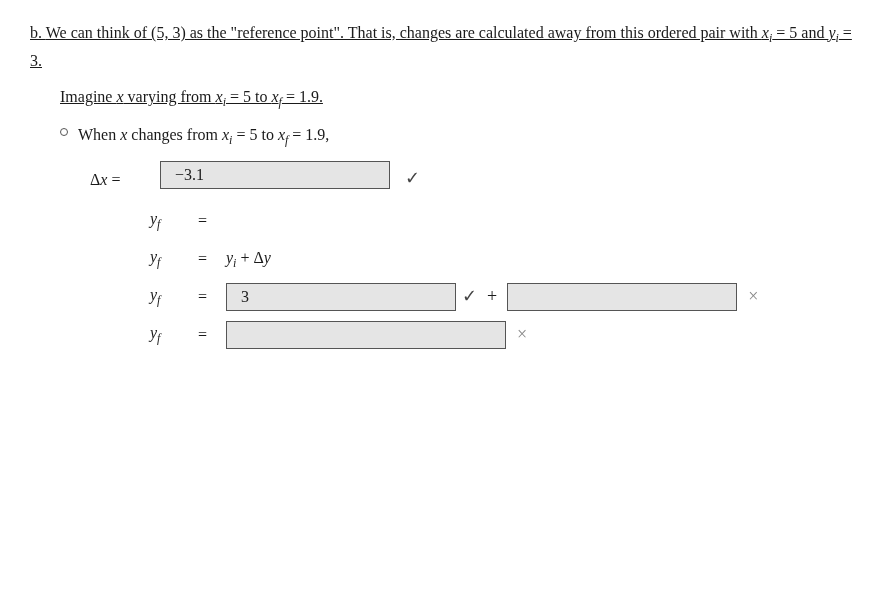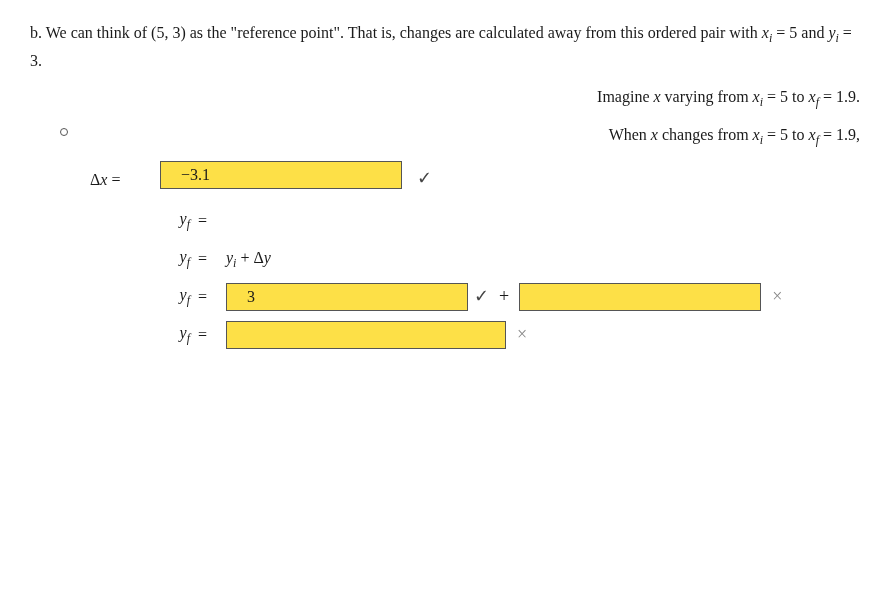--- a/index.html
+++ b/index.html
@@ -18,25 +18,25 @@
       padding: 20px 30px;
     }
 
     .section-b {
       margin-bottom: 18px;
     }
 
     .para {
       line-height: 1.6;
       margin-bottom: 10px;
+      text-decoration: underline;
     }
 
     .indent-1 {
       margin-left: 30px;
-      text-align: right;
     }
 
     .bullet-line {
       display: flex;
       align-items: flex-start;
       margin-bottom: 8px;
     }
 
     .bullet-circle {
       display: inline-block;
@@ -61,25 +61,25 @@
       gap: 10px;
     }
 
     .delta-label {
       font-size: 16px;
       min-width: 60px;
     }
 
     .input-box {
       border: 1.5px solid #555;
-      padding: 4px 20px;
+      padding: 4px 14px;
       font-size: 16px;
       font-family: Georgia, 'Times New Roman', serif;
       min-width: 200px;
-      background: #fde047;
+      background: #e5e5e5;
       color: #1a1a1a;
       outline: none;
     }
 
     .input-box-wide {
       min-width: 260px;
     }
 
     .check-icon {
       color: #444;
@@ -109,21 +109,20 @@
       display: flex;
       align-items: center;
       gap: 8px;
       min-height: 32px;
     }
 
     .eq-lhs {
       min-width: 40px;
       font-style: italic;
       font-size: 16px;
-      text-align: right;
     }
 
     .eq-equals {
       min-width: 20px;
       font-size: 16px;
     }
 
     .eq-rhs {
       font-size: 16px;
       line-height: 1.5;

